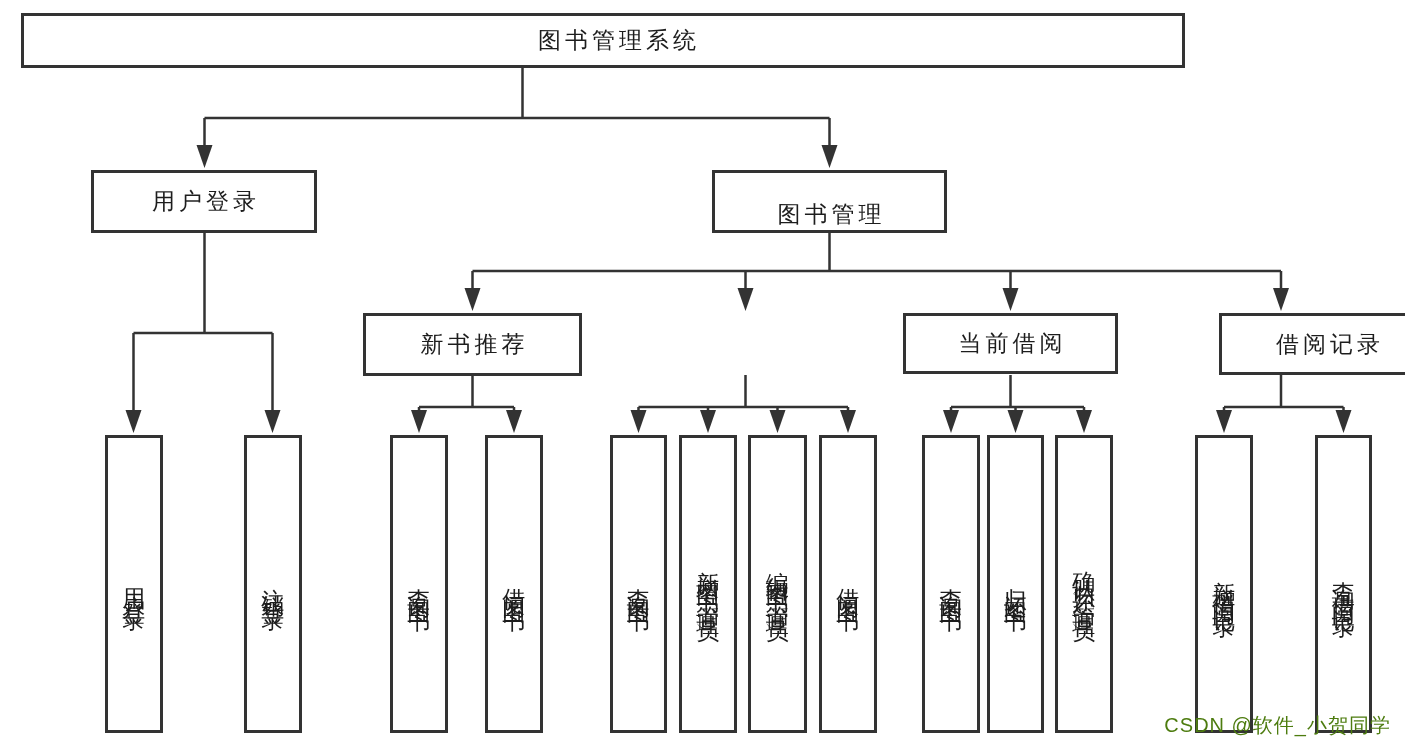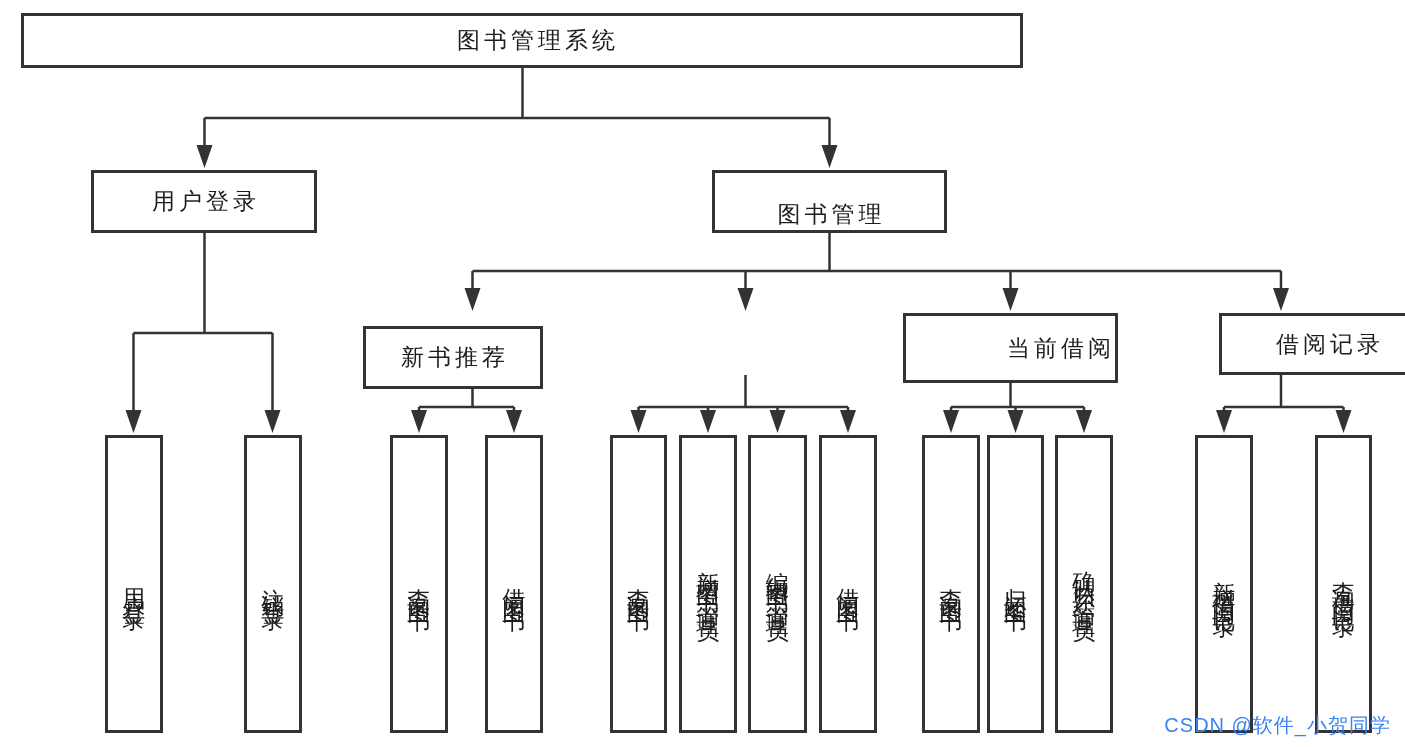--- a/index.html
+++ b/index.html
@@ -31,21 +31,21 @@
     letter-spacing:7px;
     line-height:1.15;
     white-space:nowrap;
   }
   .watermark {
     position:absolute;
     top:712px;
     right:14px;
     font-size:20px;
     letter-spacing:1px;
-    color:#3b82f6;
+    color:#4d7c0f;
     z-index:5;
     white-space:nowrap;
   }
 </style>
 </head>
 <body>
 
 <div class="stage">
 
   <svg class="connectors" width="1405" height="747" viewBox="0 0 1405 747" aria-hidden="true">
@@ -73,35 +73,35 @@
       <polygon points="769.5,410 785.5,410 777.5,433"></polygon>
       <polygon points="840,410 856,410 848,433"></polygon>
       <polygon points="943,410 959,410 951,433"></polygon>
       <polygon points="1007.5,410 1023.5,410 1015.5,433"></polygon>
       <polygon points="1076,410 1092,410 1084,433"></polygon>
       <polygon points="1216,410 1232,410 1224,433"></polygon>
       <polygon points="1335.5,410 1351.5,410 1343.5,433"></polygon>
     </g>
   </svg>
 
-  <div class="box hbox" style="left:21px;top:13px;width:1002px;height:55px;padding-left:28px;">
+  <div class="box hbox" style="left:21px;top:13px;width:1164px;height:55px;padding-left:28px;">
     <span>图书管理系统</span>
   </div>
 
   <div class="box hbox" style="left:91px;top:170px;width:226px;height:63px;">
     <span>用户登录</span>
   </div>
   <div class="box hbox" style="left:712px;top:170px;width:235px;height:63px;align-items:flex-end;">
     <span>图书管理</span>
   </div>
 
-  <div class="box hbox" style="left:363px;top:326px;width:180px;height:63px;">
+  <div class="box hbox" style="left:363px;top:313px;width:219px;height:63px;">
     <span>新书推荐</span>
   </div>
-  <div class="box hbox" style="left:903px;top:313px;width:215px;height:70px;justify-content:flex-end;">
+  <div class="box hbox" style="left:903px;top:313px;width:215px;height:61px;">
     <span>当前借阅</span>
   </div>
   <div class="box hbox" style="left:1172px;top:313px;width:218px;height:62px;margin-left:47px;">
     <span>借阅记录</span>
   </div>
 
   <div class="box vbox" style="left:105px;top:435px;width:58px;height:298px;">
     <span>用户登录</span>
   </div>
   <div class="box vbox" style="left:244px;top:435px;width:58px;height:298px;">

